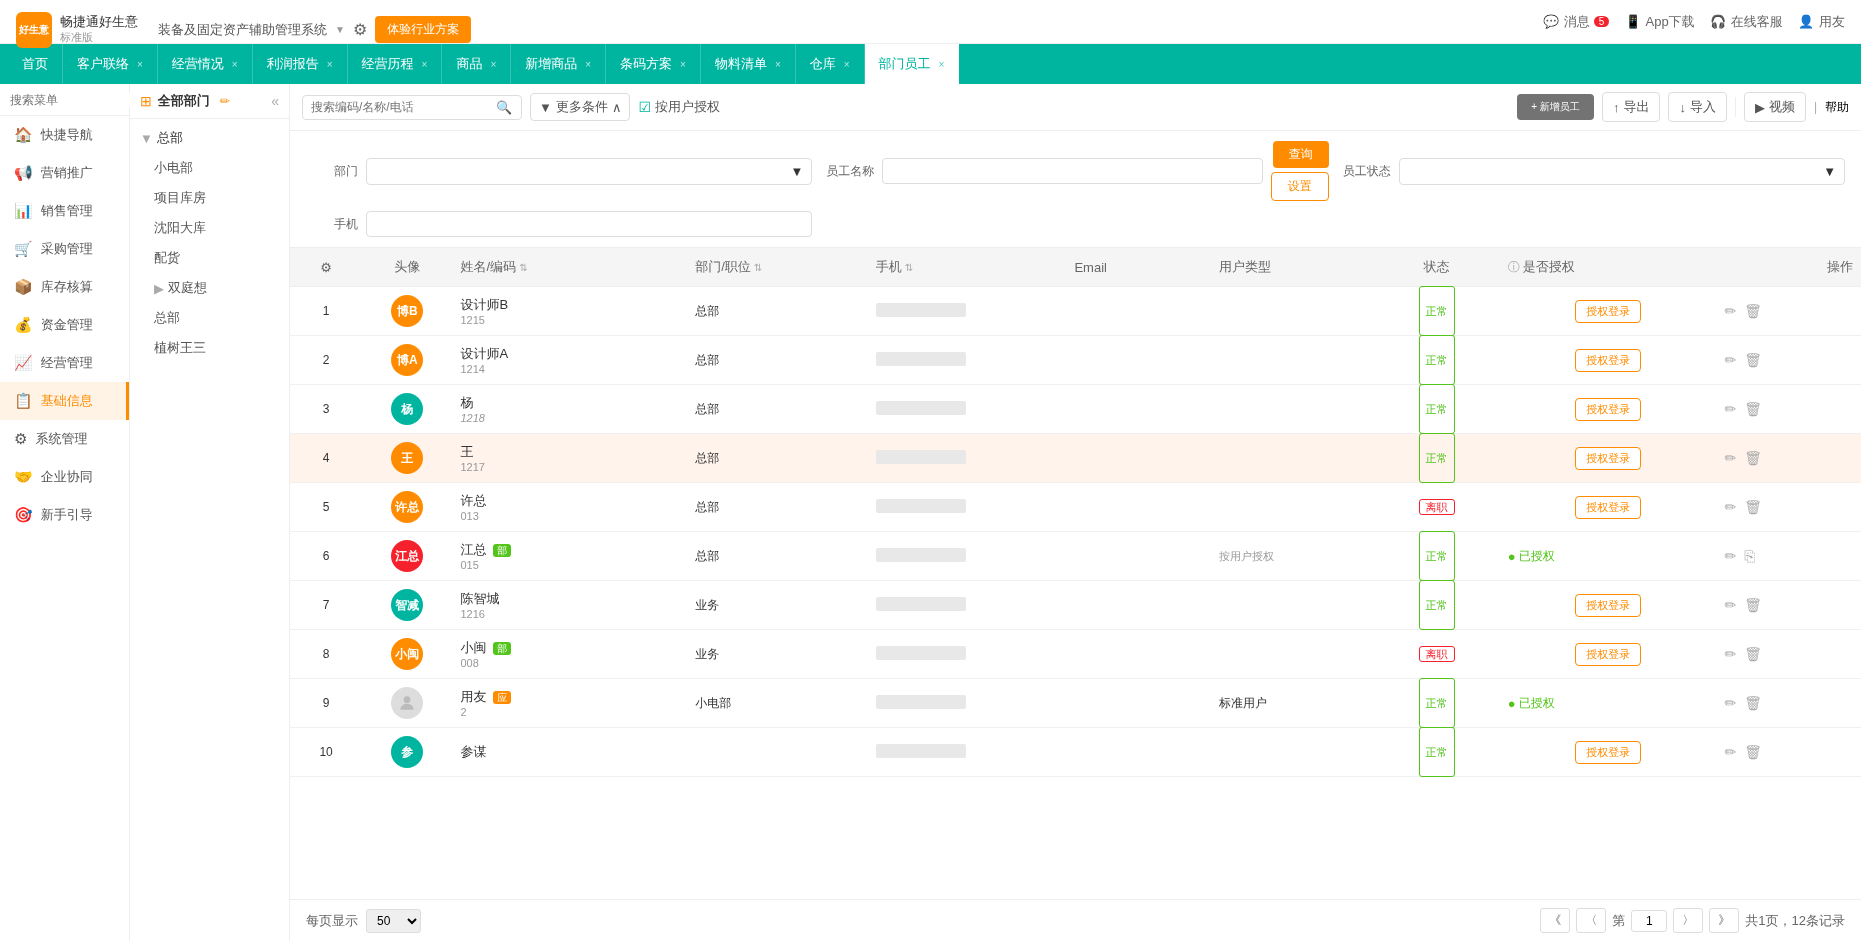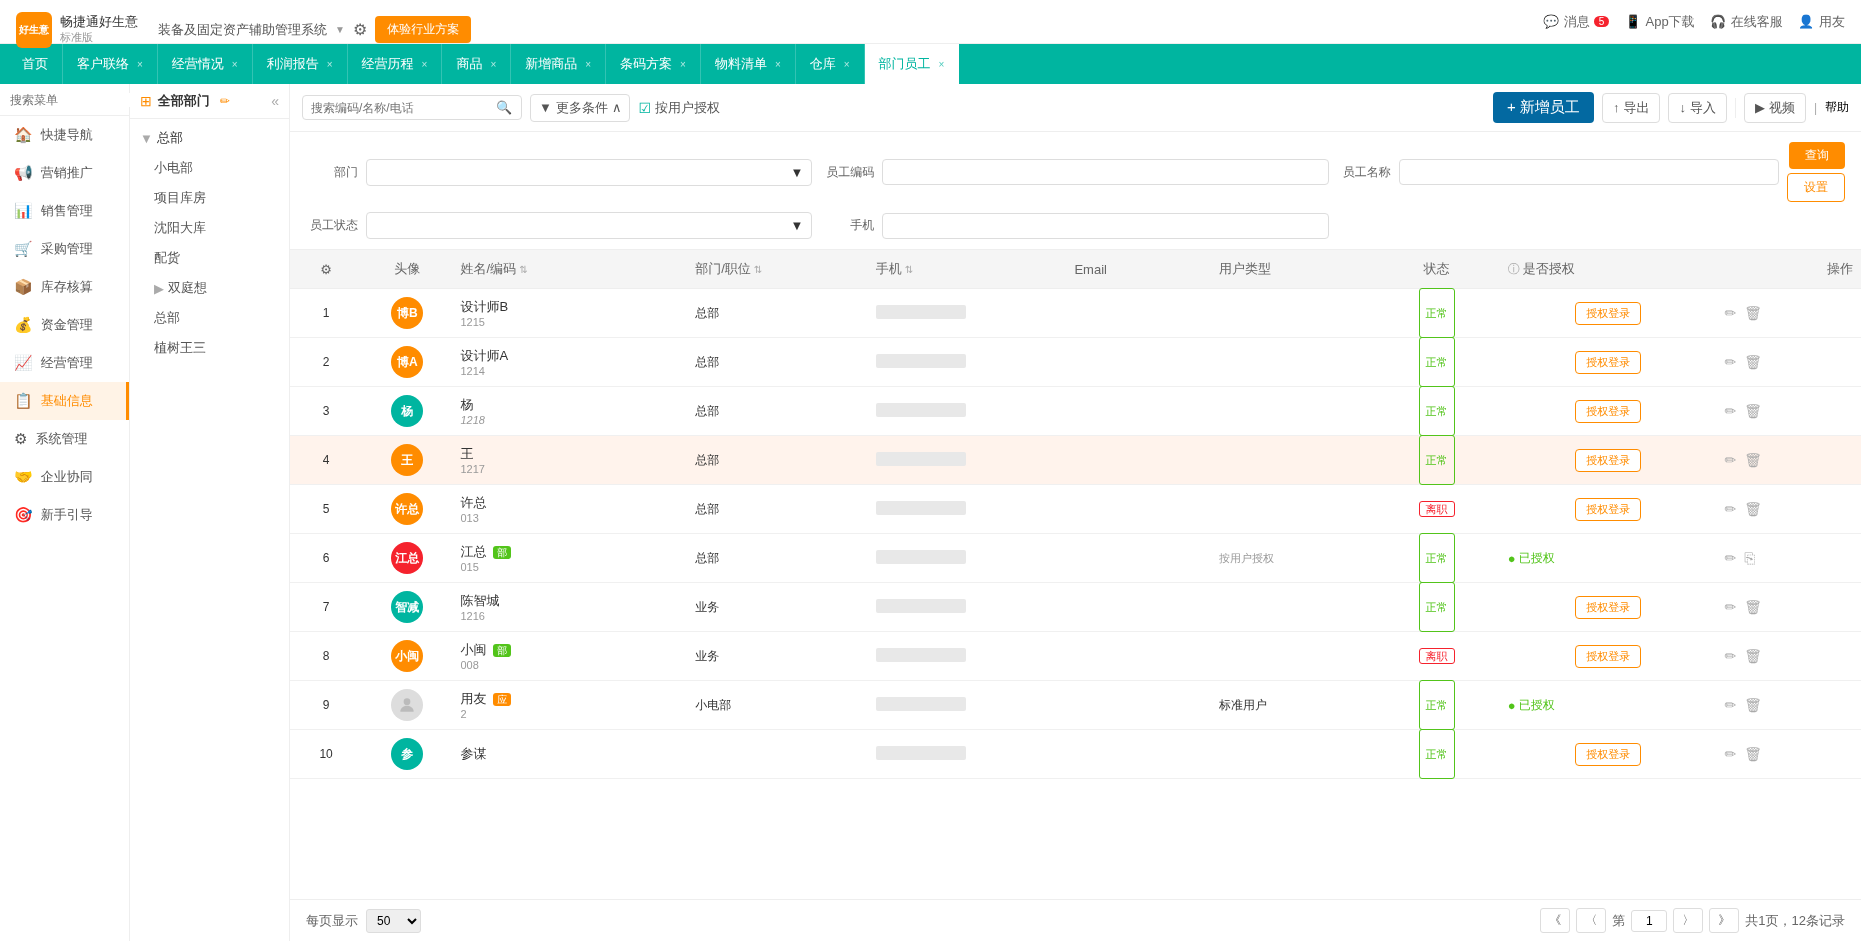--- a/index.html
+++ b/index.html
@@ -74,21 +74,21 @@
       padding: 4px 8px; gap: 4px; width: 220px;
     }
     .search-box input { border: none; outline: none; font-size: 12px; flex: 1; }
     .filter-btn {
       display: flex; align-items: center; gap: 4px; color: #555; cursor: pointer;
       padding: 4px 8px; border: 1px solid #ddd; border-radius: 4px; font-size: 12px;
     }
     .show-inactive { display: flex; align-items: center; gap: 4px; color: #555; font-size: 12px; cursor: pointer; }
     .checkbox-icon { color: #00b5a0; font-size: 14px; }
     .toolbar-right { margin-left: auto; display: flex; align-items: center; gap: 8px; }
-    .btn-add { background: #0369a1; color: #fff; border: none; border-radius: 4px; padding: 6px 14px; cursor: pointer; font-size: 15px; }
+    .btn-add { background: #737373; color: #fff; border: none; border-radius: 4px; padding: 6px 14px; cursor: pointer; font-size: 10px; }
     .btn-outline { border: 1px solid #ddd; background: #fff; color: #555; border-radius: 4px; padding: 5px 10px; cursor: pointer; font-size: 12px; display: flex; align-items: center; gap: 4px; }
     .divider-v { width: 1px; height: 20px; background: #eee; }
 
     
     .filter-form {
       background: #fff; padding: 10px 16px; border-bottom: 1px solid #eee;
       display: grid; grid-template-columns: 1fr 1fr 1fr; gap: 10px;
     }
     .filter-row { display: flex; align-items: center; gap: 8px; }
     .filter-label { color: #666; font-size: 12px; white-space: nowrap; min-width: 52px; text-align: right; }
@@ -388,24 +388,20 @@
 
     <div class="filter-form">
       <div class="filter-row">
         <span class="filter-label">部门</span>
         <div class="filter-select">
           <span></span>
           <span>▼</span>
         </div>
       </div>
       <div class="filter-row">
-        <span class="filter-label">员工编码</span>
-        <input type="text" class="filter-input" style="">
-      </div>
-      <div class="filter-row">
         <span class="filter-label">员工名称</span>
         <input type="text" class="filter-input" style="">
         <div class="filter-actions">
           <button class="btn-query">查询</button>
           <button class="btn-set">设置</button>
         </div>
       </div>
       <div class="filter-row">
         <span class="filter-label">员工状态</span>
         <div class="filter-select">

